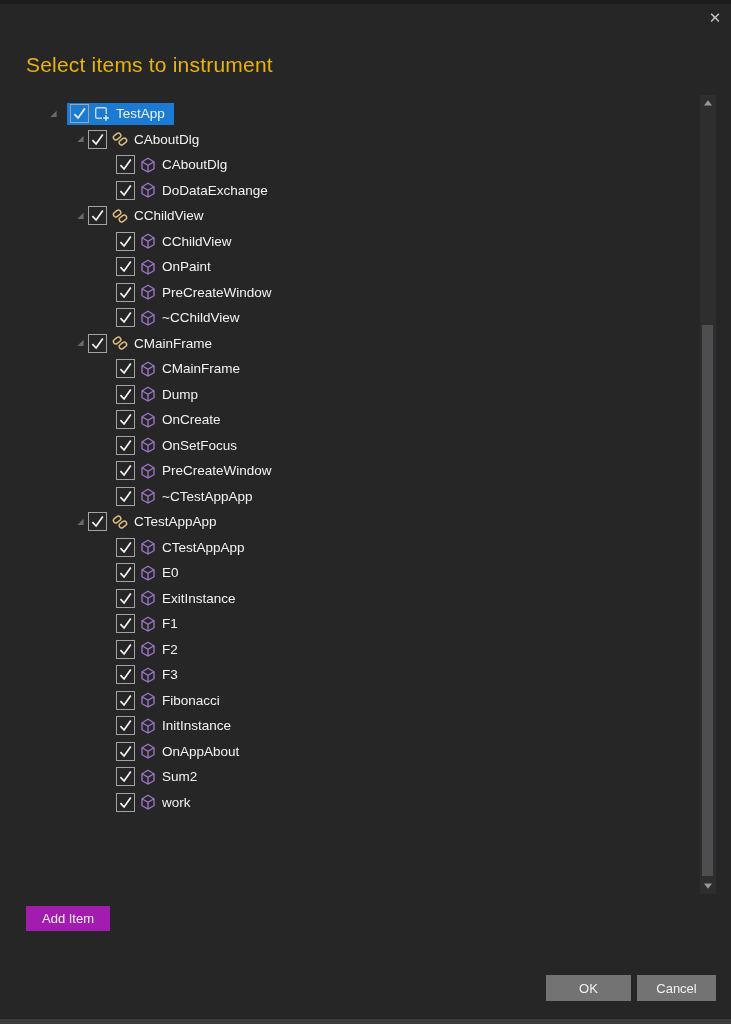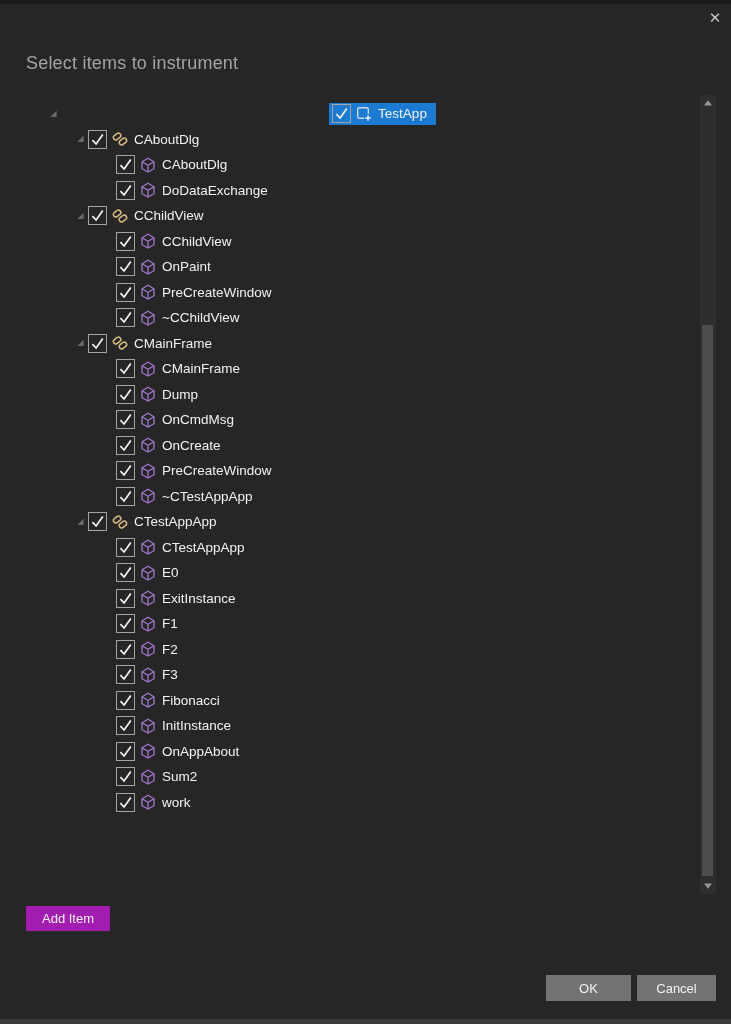--- a/index.html
+++ b/index.html
@@ -14,27 +14,27 @@
   #bottom-strip{bottom:0;height:5px;background:#3b3b3d;}
 
   #close-btn{
     position:absolute;top:7px;right:6px;width:20px;height:20px;
     display:flex;align-items:center;justify-content:center;
     color:#c5c5c5;font-size:15px;line-height:1;cursor:default;
   }
 
   #dialog-title{
     position:absolute;left:26px;top:53px;
-    font-size:18px;font-weight:300;color:#a3a3a3;letter-spacing:.2px;
+    font-size:21px;font-weight:300;color:#eab308;letter-spacing:.2px;
   }
 
   
   #tree{position:absolute;left:0;top:101px;width:698px;}
   .tree-row{display:flex;align-items:center;height:25.5px;position:relative;}
-  .tree-row.lvl0{padding-left:70px;justify-content:center;}
+  .tree-row.lvl0{padding-left:70px;}
   .tree-row.lvl1{padding-left:88px;}
   .tree-row.lvl2{padding-left:116px;}
   .expander{
     position:absolute;top:50%;transform:translateY(-50%);
     width:9px;height:9px;display:flex;
   }
   .lvl0 > .expander{left:49px;}
   .lvl1 > .expander{left:76px;}
   .row-inner{
     display:flex;align-items:center;height:22px;
@@ -309,37 +309,37 @@
           <svg width="17" height="17" viewBox="0 0 17 17">
             <polyline points="3.4,9.2 7.1,13 13.8,3.6" fill="none" stroke="#f5f5f5" stroke-width="1.7"></polyline>
           </svg>
         </span>
         <span class="node-icon">
           <svg width="16" height="16" viewBox="0 0 16 16" fill="none" stroke="#a077ce" stroke-width="1.3">
             <path d="M8 1.3 14 4.8v6.9L8 15 2 11.7V4.8z"></path>
             <path d="M2 4.8 8 8.3l6-3.5M8 8.3V15"></path>
           </svg>
         </span>
-        <span class="node-label">OnCmdMsg</span>
-      </span>
-    </div>
-    <div class="tree-row lvl2">
-      <span class="row-inner">
-        <span class="checkbox">
-          <svg width="17" height="17" viewBox="0 0 17 17">
-            <polyline points="3.4,9.2 7.1,13 13.8,3.6" fill="none" stroke="#f5f5f5" stroke-width="1.7"></polyline>
-          </svg>
-        </span>
-        <span class="node-icon">
-          <svg width="16" height="16" viewBox="0 0 16 16" fill="none" stroke="#a077ce" stroke-width="1.3">
-            <path d="M8 1.3 14 4.8v6.9L8 15 2 11.7V4.8z"></path>
-            <path d="M2 4.8 8 8.3l6-3.5M8 8.3V15"></path>
-          </svg>
-        </span>
         <span class="node-label">OnCreate</span>
+      </span>
+    </div>
+    <div class="tree-row lvl2">
+      <span class="row-inner">
+        <span class="checkbox">
+          <svg width="17" height="17" viewBox="0 0 17 17">
+            <polyline points="3.4,9.2 7.1,13 13.8,3.6" fill="none" stroke="#f5f5f5" stroke-width="1.7"></polyline>
+          </svg>
+        </span>
+        <span class="node-icon">
+          <svg width="16" height="16" viewBox="0 0 16 16" fill="none" stroke="#a077ce" stroke-width="1.3">
+            <path d="M8 1.3 14 4.8v6.9L8 15 2 11.7V4.8z"></path>
+            <path d="M2 4.8 8 8.3l6-3.5M8 8.3V15"></path>
+          </svg>
+        </span>
+        <span class="node-label">OnSetFocus</span>
       </span>
     </div>
     <div class="tree-row lvl2">
       <span class="row-inner">
         <span class="checkbox">
           <svg width="17" height="17" viewBox="0 0 17 17">
             <polyline points="3.4,9.2 7.1,13 13.8,3.6" fill="none" stroke="#f5f5f5" stroke-width="1.7"></polyline>
           </svg>
         </span>
         <span class="node-icon">

